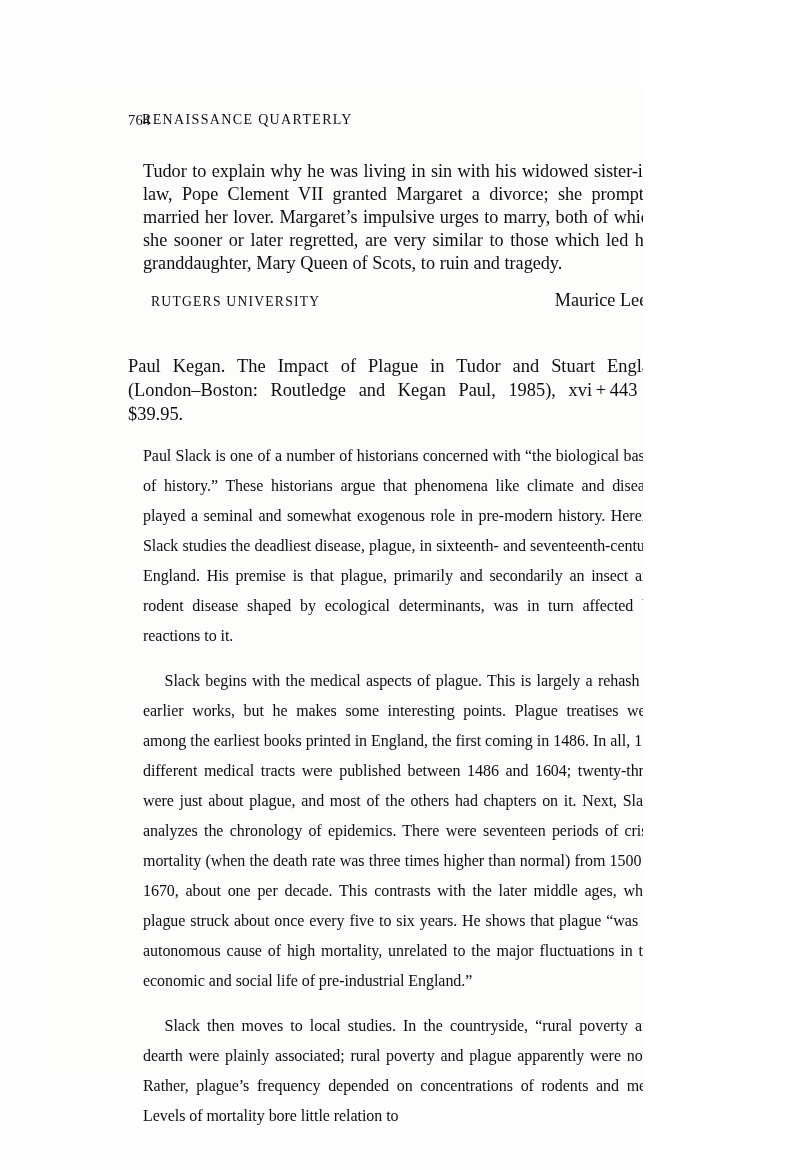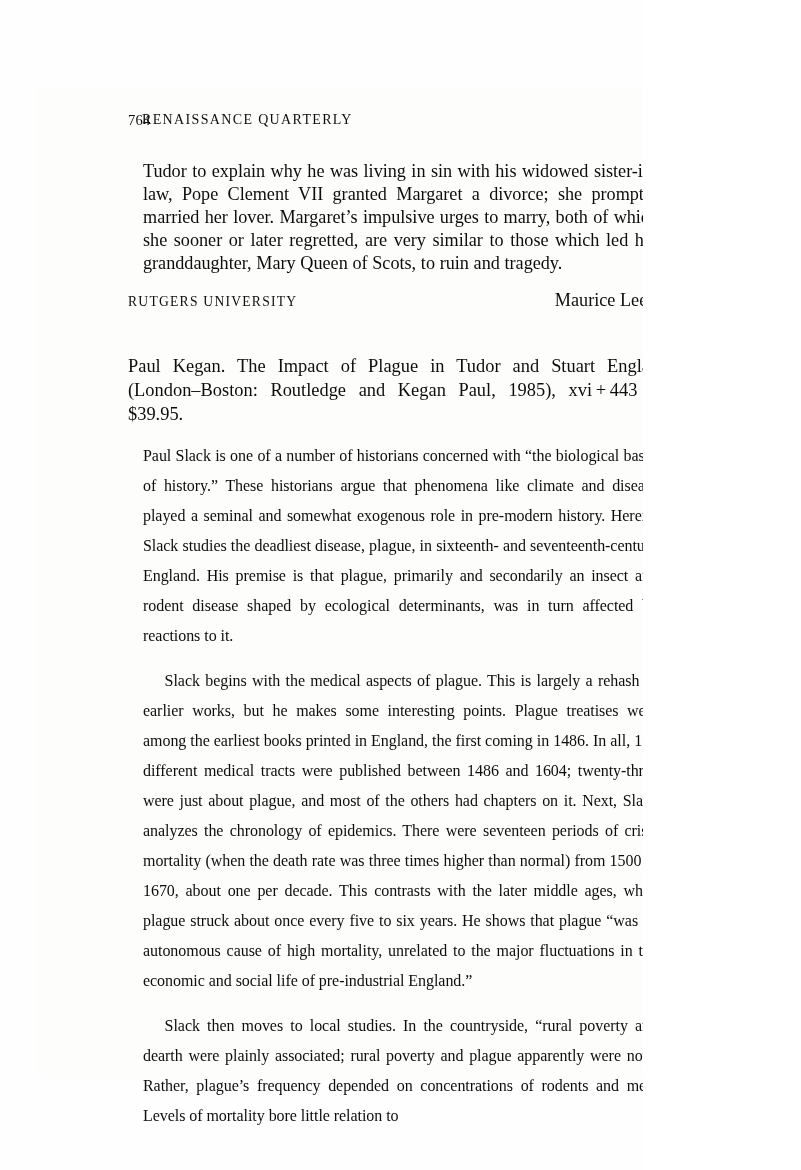--- a/index.html
+++ b/index.html
@@ -85,20 +85,21 @@
   
   .signature {
     display: flex;
     justify-content: space-between;
     align-items: baseline;
     margin-top: 1px;
   }
   .institution {
     font-size: 13.6px;
     letter-spacing: 1.25px;
+    margin-left: 23px;
   }
   .reviewer {
     font-size: 18.2px;
     text-align: center;
   }
 
   
   .citation {
     margin-top: 44px;
     margin-bottom: 14px;

